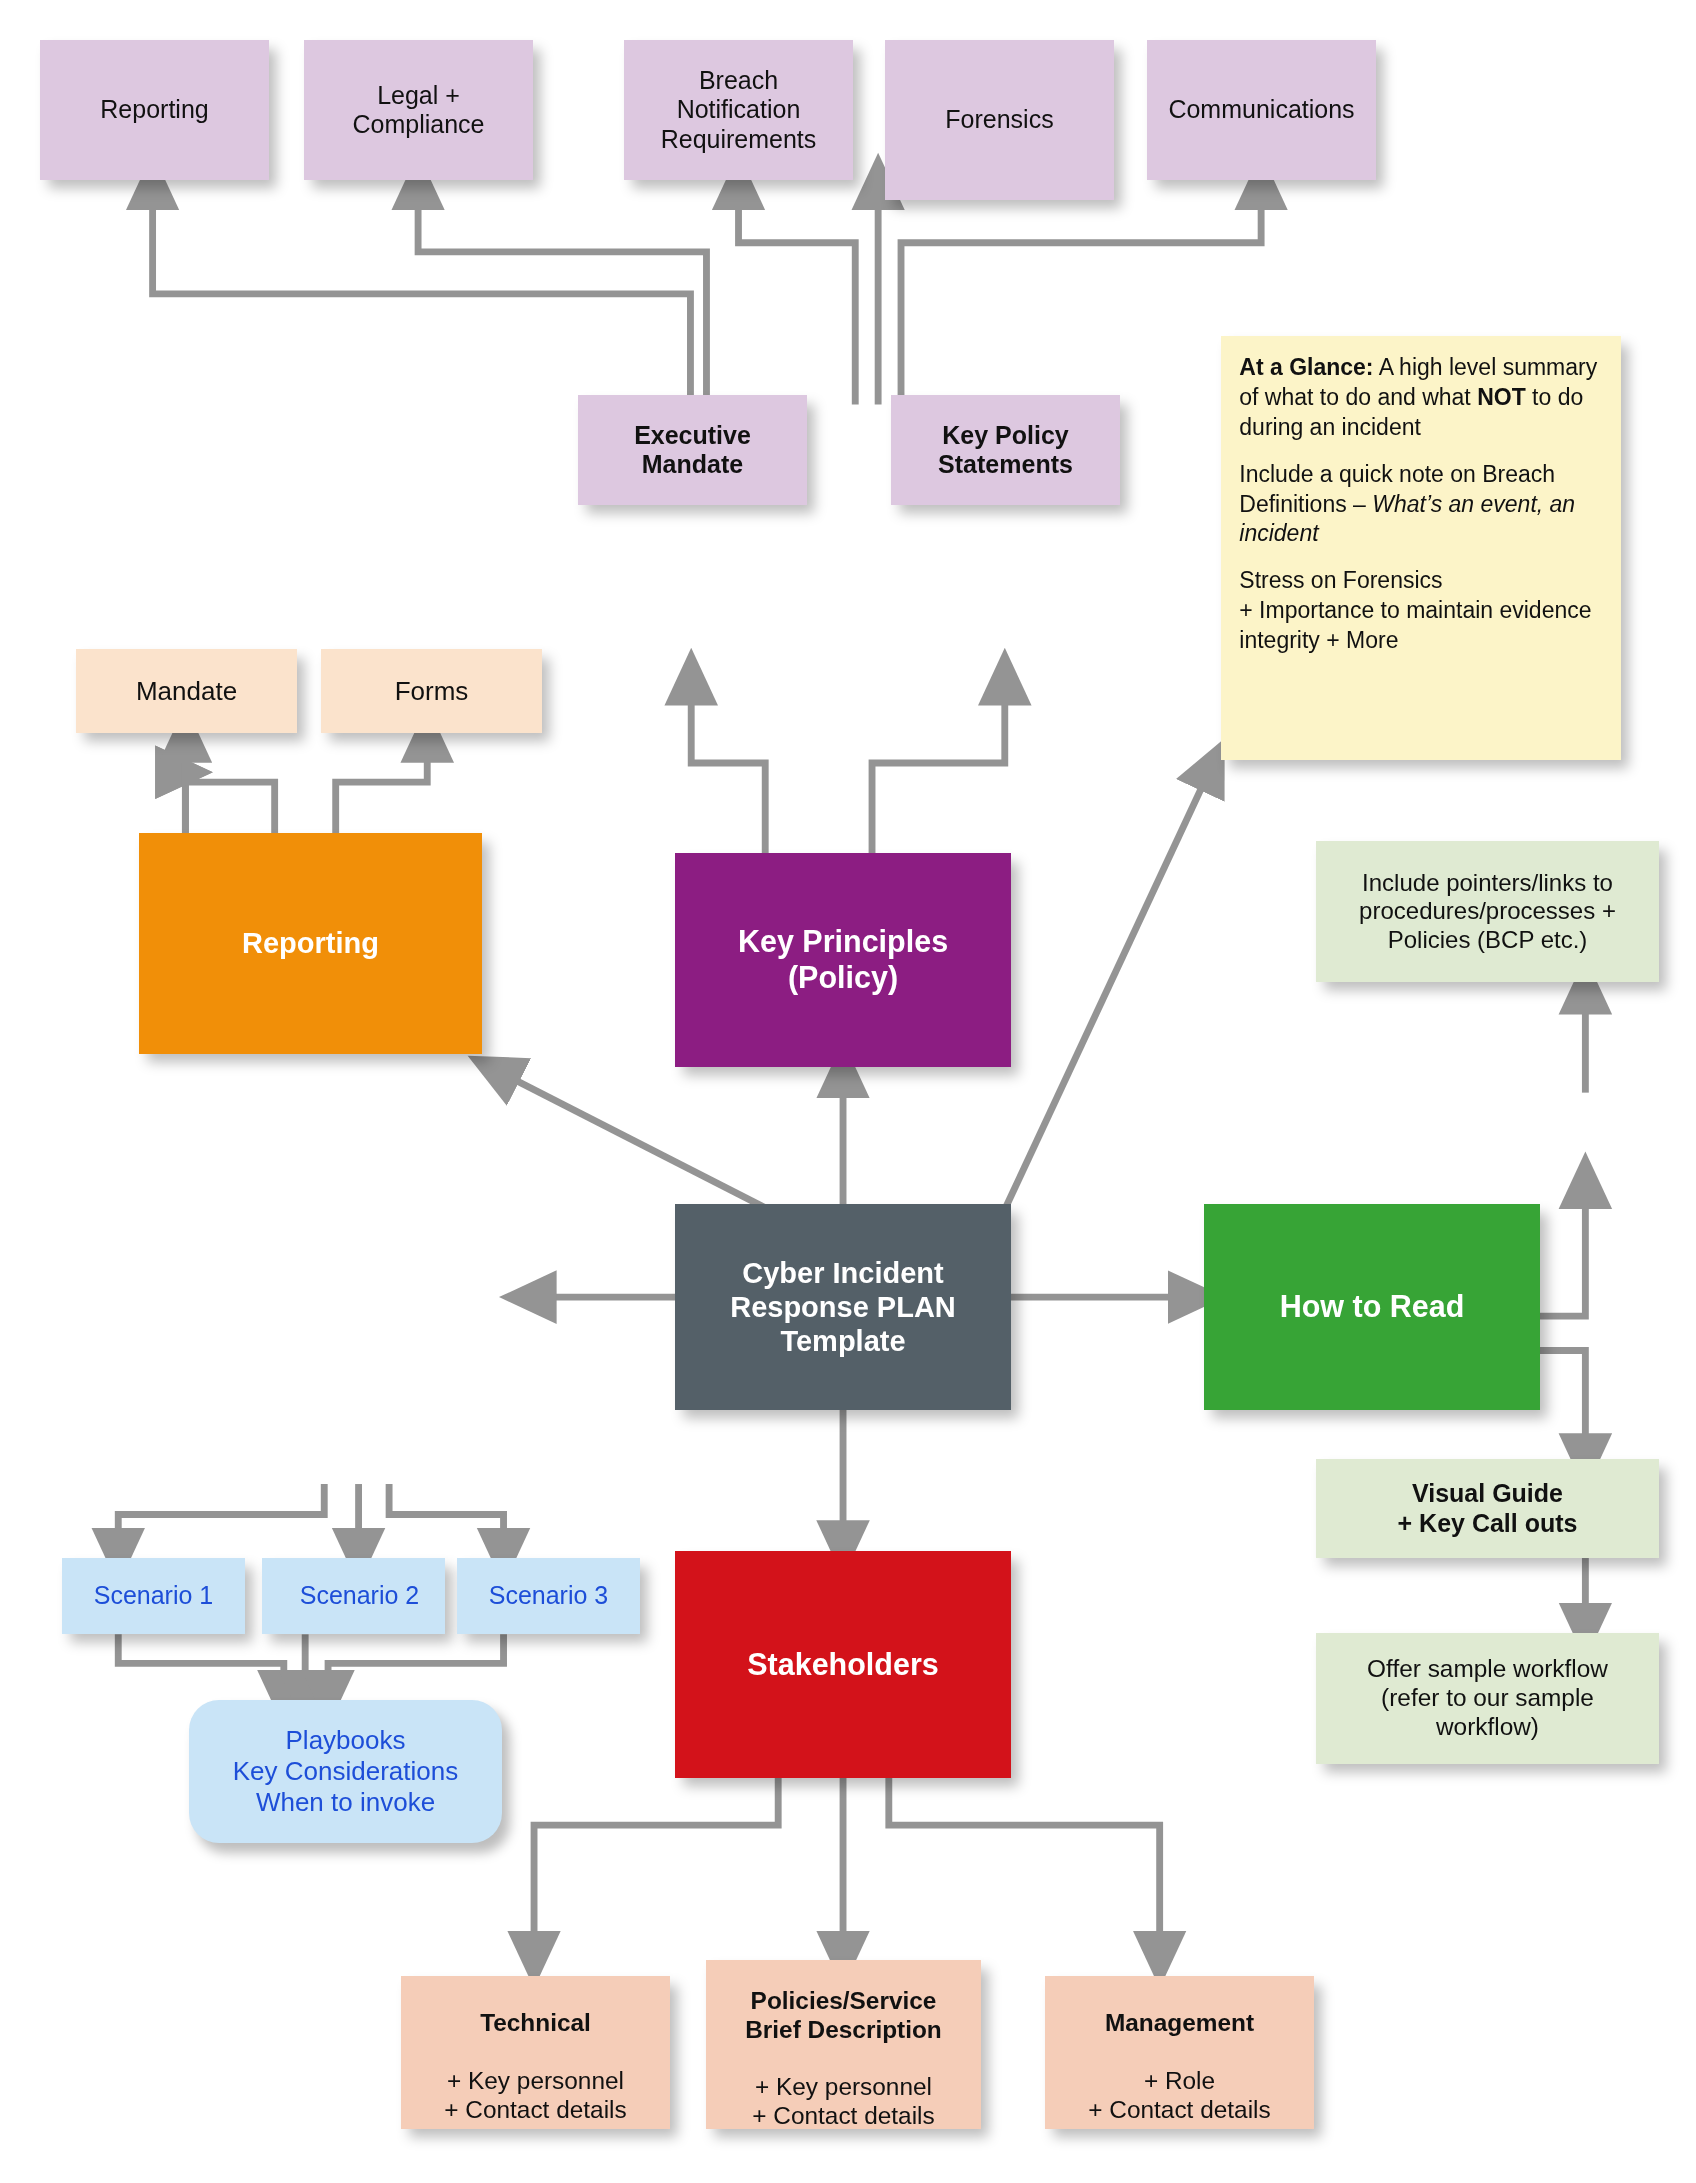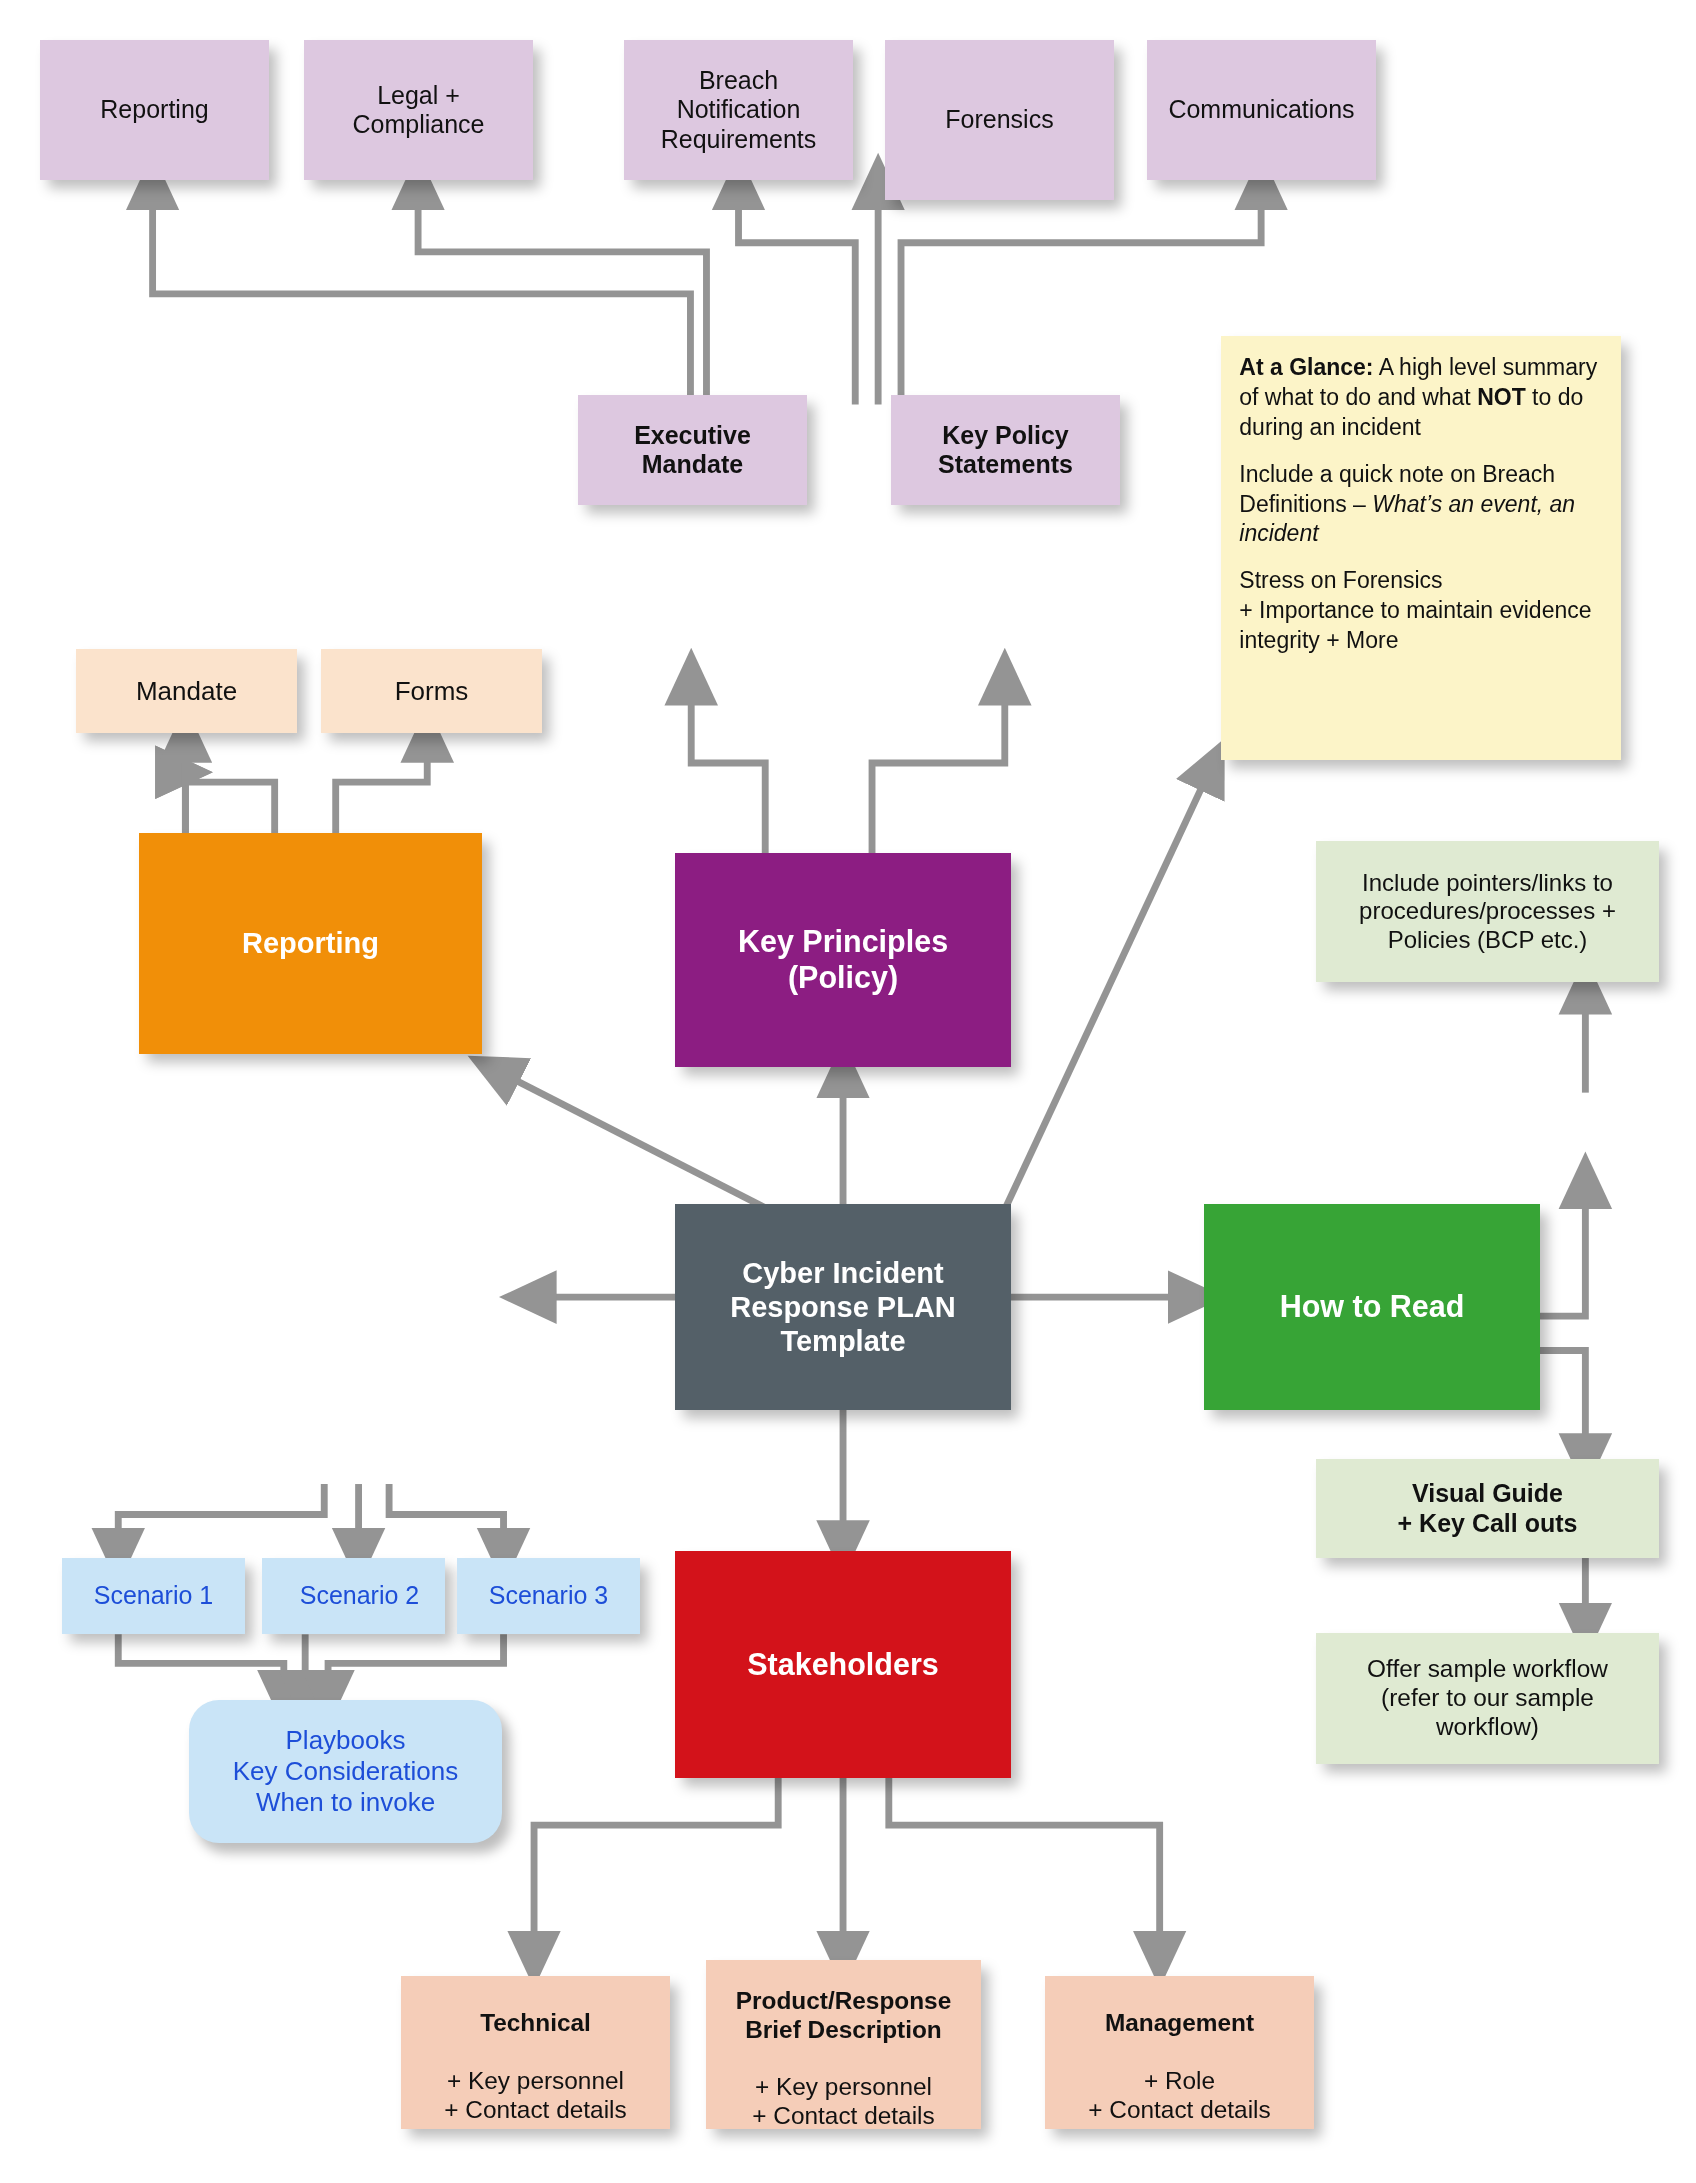--- a/index.html
+++ b/index.html
@@ -249,21 +249,21 @@
   <div class="node pale-salmon" style="left:401px; top:1976px; width:269px; height:153px; font-size:24.4px;">
     <span class="lbl">
       <span class="b-title">Technical</span>
       <span style="white-space:pre-line;">+ Key personnel
 + Contact details</span>
     </span>
   </div>
 
   <div class="node pale-salmon" style="left:706px; top:1960px; width:275px; height:169px; font-size:24.4px;">
     <span class="lbl">
-      <span class="b-title" style="white-space:pre-line;">Product/Response
+      <span class="b-title" style="white-space:pre-line;">Policies/Service
 Brief Description</span>
       <span style="white-space:pre-line;">+ Key personnel
 + Contact details</span>
     </span>
   </div>
 
   <div class="node pale-salmon" style="left:1045px; top:1976px; width:269px; height:153px; font-size:24.4px;">
     <span class="lbl">
       <span class="b-title">Management</span>
       <span style="white-space:pre-line;">+ Role

